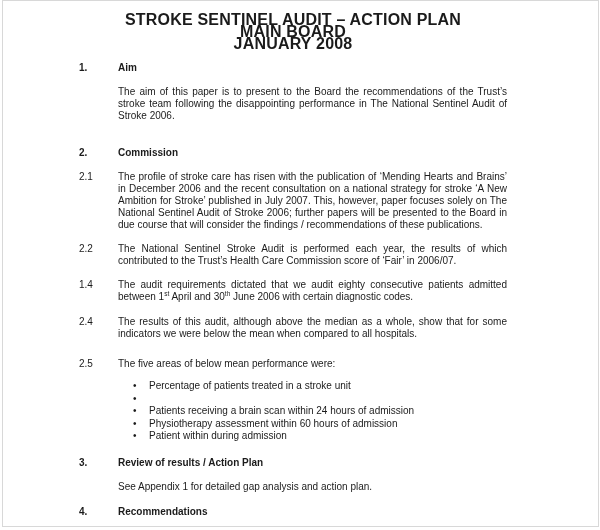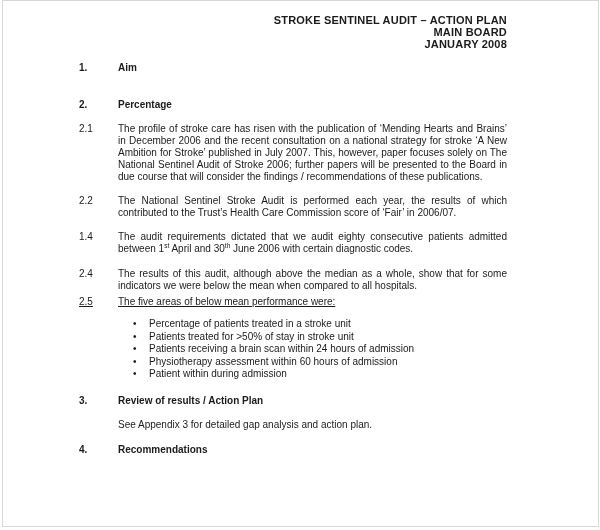--- a/index.html
+++ b/index.html
@@ -24,44 +24,44 @@
     border: 1px solid #d8d8d8;
     background: #ffffff;
     box-sizing: border-box;
   }
   .content {
     padding: 13px 91px 0 76px;
     font-size: 10px;
     line-height: 12px;
   }
   .doc-title {
-    text-align: right;
+    text-align: center;
     font-weight: bold;
-    font-size: 11px;
+    font-size: 16px;
     line-height: 12px;
     letter-spacing: 0.2px;
   }
   .row {
     display: flex;
     align-items: flex-start;
   }
   .num-col {
     width: 39px;
     flex-shrink: 0;
   }
   .txt-col {
     flex: 1;
   }
   .bold { font-weight: bold; }
   .just { text-align: justify; }
   p { margin: 0; }
   .mt-12 { margin-top: 12px; }
   .mt-25 { margin-top: 25px; }
   .mt-13 { margin-top: 13px; }
-  .mt-11 { margin-top: 4px; text-decoration: underline; }
+  .mt-11 { margin-top: 18px; }
   .mt-10 { margin-top: 10px; }
   .mt-14 { margin-top: 14px; }
   .sup {
     font-size: 6.5px;
     vertical-align: super;
     line-height: 0;
   }
   .bullets {
     margin: 0 0 0 15px;
     padding: 0;
@@ -85,24 +85,28 @@
     <div class="doc-title">
       <div>STROKE SENTINEL AUDIT – ACTION PLAN</div>
       <div>MAIN BOARD</div>
       <div>JANUARY 2008</div>
     </div>
 
     <div class="row mt-12">
       <div class="num-col bold">1.</div>
       <div class="txt-col bold">Aim</div>
     </div>
+    <div class="row mt-12">
+      <div class="num-col"></div>
+      <p class="txt-col just">The aim of this paper is to present to the Board the recommendations of the Trust’s stroke team following the disappointing performance in The National Sentinel Audit of Stroke 2006.</p>
+    </div>
 
     <div class="row mt-25">
       <div class="num-col bold">2.</div>
-      <div class="txt-col bold">Percentage</div>
+      <div class="txt-col bold">Commission</div>
     </div>
 
     <div class="row mt-12">
       <div class="num-col">2.1</div>
       <p class="txt-col just">The profile of stroke care has risen with the publication of ‘Mending Hearts and Brains’ in December 2006 and the recent consultation on a national strategy for stroke ‘A New Ambition for Stroke’ published in July 2007. This, however, paper focuses solely on The National Sentinel Audit of Stroke 2006; further papers will be presented to the Board in due course that will consider the findings / recommendations of these publications.</p>
     </div>
 
     <div class="row mt-12">
       <div class="num-col">2.2</div>
       <p class="txt-col just">The National Sentinel Stroke Audit is performed each year, the results of which contributed to the Trust’s Health Care Commission score of ‘Fair’ in 2006/07.</p>
@@ -126,21 +130,20 @@
     <div class="row mt-10">
       <div class="num-col"></div>
       <div class="txt-col">
         <ul class="bullets">
           <li>
               <span class="bullet-dot">•</span>
               <span>Percentage of patients treated in a stroke unit</span>
             </li>
           <li>
               <span class="bullet-dot">•</span>
-              <span>Patients treated for &gt;50% of stay in stroke unit</span>
             </li>
           <li>
               <span class="bullet-dot">•</span>
               <span>Patients receiving a brain scan within 24 hours of admission</span>
             </li>
           <li>
               <span class="bullet-dot">•</span>
               <span>Physiotherapy assessment within 60 hours of admission</span>
             </li>
           <li>
@@ -150,21 +153,21 @@
         </ul>
       </div>
     </div>
 
     <div class="row mt-14">
       <div class="num-col bold">3.</div>
       <div class="txt-col bold">Review of results / Action Plan</div>
     </div>
     <div class="row mt-12">
       <div class="num-col"></div>
-      <p class="txt-col">See Appendix 3 for detailed gap analysis and action plan.</p>
+      <p class="txt-col">See Appendix 1 for detailed gap analysis and action plan.</p>
     </div>
 
     <div class="row mt-13">
       <div class="num-col bold">4.</div>
       <div class="txt-col bold">Recommendations</div>
     </div>
 
   </div>
 </div>
 

